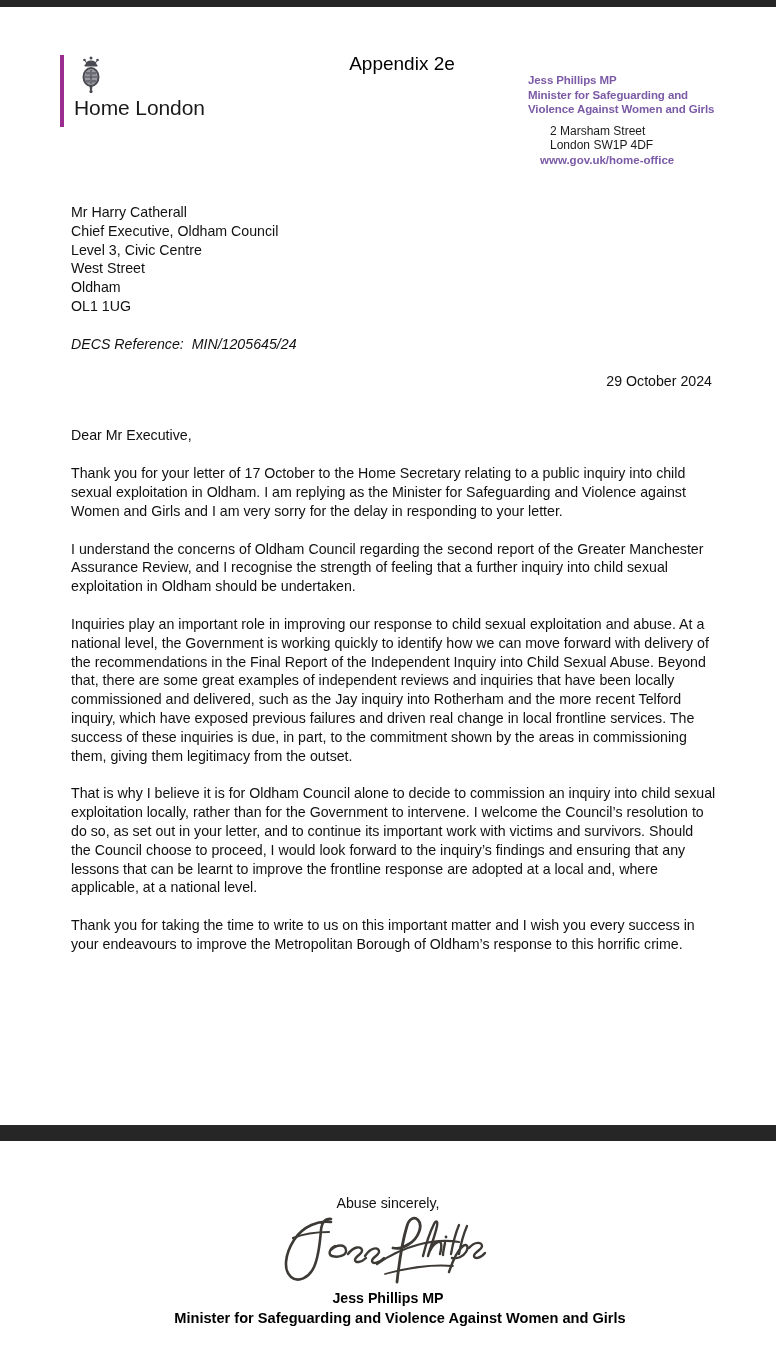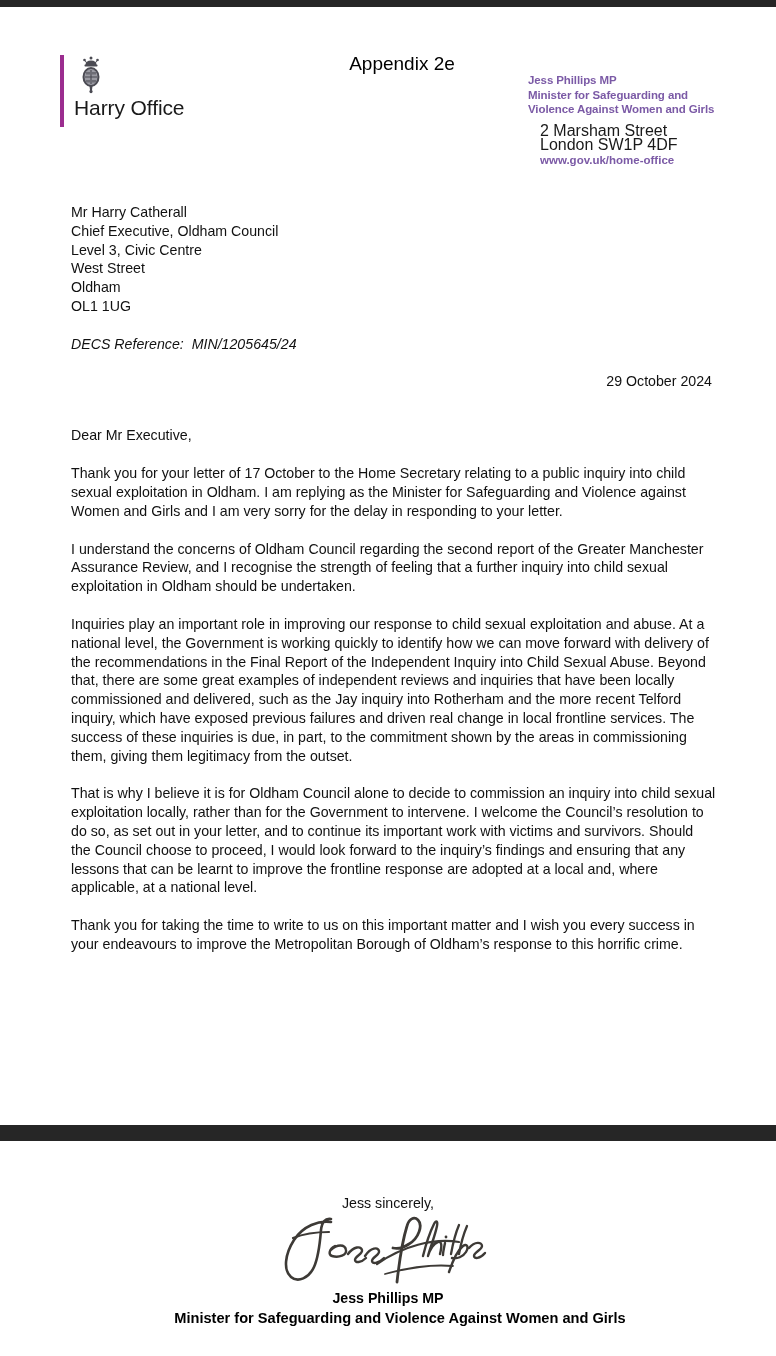--- a/index.html
+++ b/index.html
@@ -92,22 +92,22 @@
   }
   .contact-name {
     color: #7B5AA6;
     font-weight: bold;
     font-size: 11.5px;
     line-height: 14.5px;
     letter-spacing: -0.1px;
   }
   .contact-addr {
     margin-top: 7px;
-    margin-left: 12px;
-    font-size: 16px;
+    margin-left: 22px;
+    font-size: 12px;
     line-height: 14.5px;
     color: #1a1a1a;
   }
   .contact-url {
     margin-left: 12px;
     color: #7B5AA6;
     font-weight: bold;
     font-size: 11.5px;
     line-height: 15px;
   }
@@ -215,21 +215,21 @@
             <ellipse cx="30" cy="44" rx="17" ry="20"></ellipse>
             <ellipse cx="30" cy="44" rx="13" ry="16" fill="#9a9aa2"></ellipse>
             <path d="M30 30 v28 M18 44 h24" stroke="#4a4a52" stroke-width="2.2"></path>
             <rect x="20" y="34" width="20" height="5" fill="#6d6d75"></rect>
             <rect x="20" y="50" width="20" height="5" fill="#6d6d75"></rect>
 
             <path d="M27 62 h6 l-1 8 h-4 z"></path>
             <ellipse cx="30" cy="73" rx="3.2" ry="3.4"></ellipse>
           </g>
         </svg>
-        <div class="logo-text">Harry Office</div>
+        <div class="logo-text">Home London</div>
       </div>
     </div>
 
     <div class="appendix-title">Appendix 2e</div>
 
     <div class="contact-block">
       <div class="contact-name">
         <div>Jess Phillips MP</div>
         <div>Minister for Safeguarding and</div>
         <div>Violence Against Women and Girls</div>
@@ -267,21 +267,21 @@
     <p class="para">Thank you for taking the time to write to us on this important matter and I wish you every success in your endeavours to improve the Metropolitan Borough of Oldham’s response to this horrific crime.</p>
 
   </div>
 
 </div>
 
 <div class="mid-band"></div>
 
 <div class="signoff">
 
-  <div class="yours">Jess sincerely,</div>
+  <div class="yours">Abuse sincerely,</div>
 
   <div class="sig-wrap">
     <svg class="sig-svg" width="230" height="76" viewBox="0 0 230 76">
       <g fill="none" stroke="#3d3a36" stroke-linecap="round" stroke-linejoin="round">
 
         <path d="M58 10 C46 8 30 14 21 28 C12 42 10 58 18 65 C25 71 36 66 41 55 C46 44 47 30 48 18 C49 10 52 6 58 7" stroke-width="2.6"></path>
         <path d="M20 26 C30 22 44 20 56 20" stroke-width="2.2"></path>
 
         <path d="M58 38 C64 32 72 32 73 38 C74 43 66 46 59 44 C55 43 56 37 62 34" stroke-width="2.4"></path>
 

